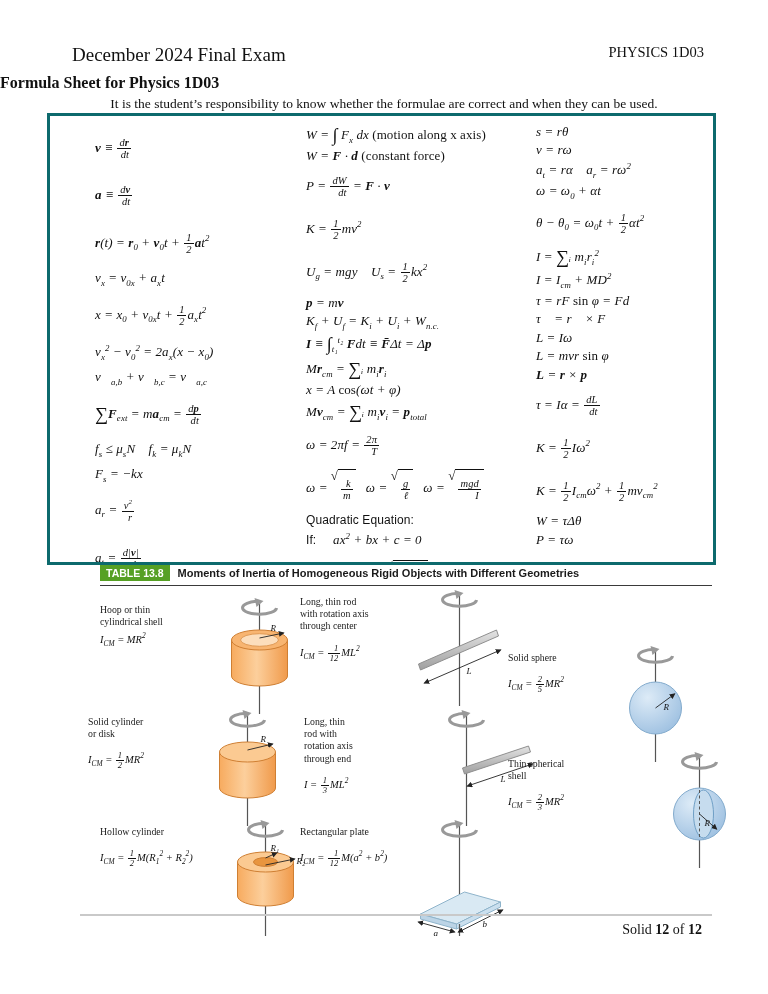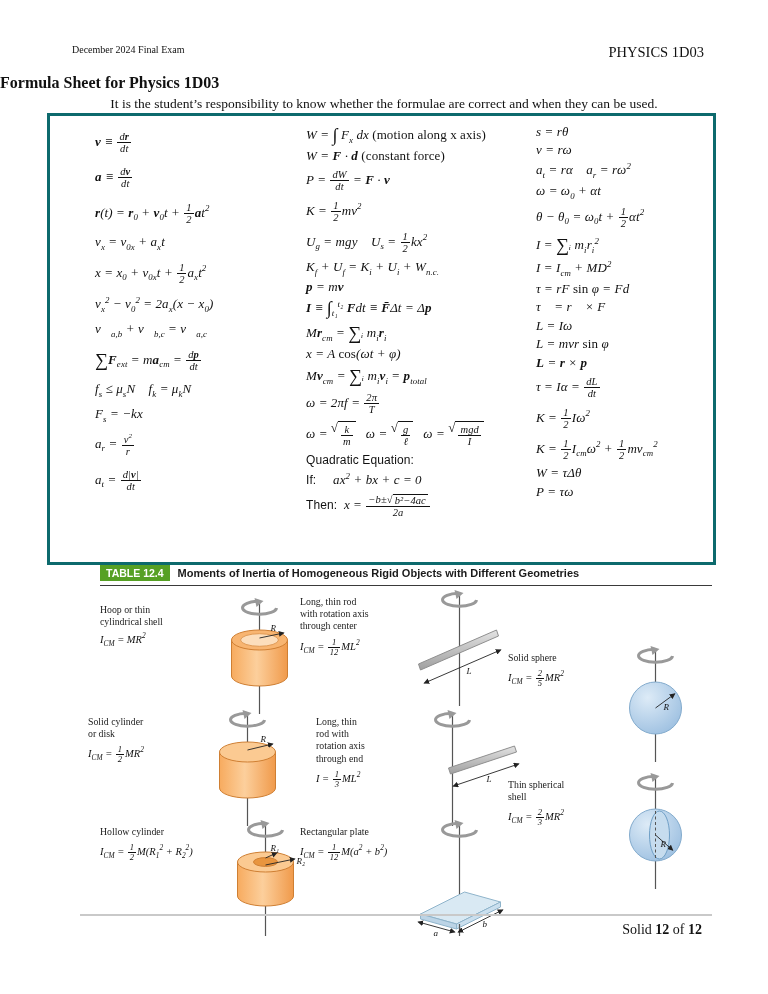--- a/index.html
+++ b/index.html
@@ -1,37 +1,37 @@
 <!DOCTYPE html>
 <html><head>
 <meta charset="utf-8">
 <style>
   html,body{margin:0;padding:0;background:#fff;}
   .page{position:relative;width:768px;height:994px;background:#fff;overflow:hidden;
         font-family:"Liberation Serif",serif;color:#111;}
-  .hdr-left{position:absolute;left:72px;top:44px;font-size:10px;}
+  .hdr-left{position:absolute;left:72px;top:44px;font-size:19px;}
   .hdr-right{position:absolute;right:64px;top:44px;font-size:14.5px;}
   .title{position:absolute;left:0;right:0;top:74px;text-align:left;font-weight:bold;font-size:16px;}
   .subtitle{position:absolute;left:0;right:0;top:96px;text-align:center;font-size:13.5px;}
   .fbox{position:absolute;left:47px;top:113px;width:669px;height:452px;border:3px solid #0d6a6d;
         display:flex;box-sizing:border-box;overflow:hidden;background:#fff;}
   .col{box-sizing:border-box;padding-top:5px;}
   .c1{width:250px;padding-left:45px;}
   .c2{width:228px;padding-left:6px;}
   .c3{width:185px;padding-left:8px;}
   .fx{font-style:italic;font-size:13px;line-height:1.15;white-space:nowrap;letter-spacing:.1px;}
   .c1 .fx{margin:8px 0;}
   .c2 .fx{margin:3.5px 0;}
   .c3 .fx{margin:3.5px 0;}
   .fx b{font-weight:bold;}
   .fx sup,.fx sub{font-size:68%;}
   .fx .rm{font-style:normal;}
   .fx .sans{font-style:normal;font-family:"Liberation Sans",sans-serif;font-size:12px;}
-  .fr{display:inline-flex;flex-direction:column;text-align:center;vertical-align:middle;
-      line-height:1.06;font-size:10.5px;margin:2px 1px;}
+  .fr{display:inline-flex;flex-direction:column;text-align:right;vertical-align:middle;
+      line-height:1.06;font-size:10.5px;margin:8px 1px;}
   .fr .fn{border-bottom:1px solid #111;padding:0 2px;}
   .fr .fd{padding:0 2px;}
   .sq{display:inline-flex;align-items:flex-start;vertical-align:middle;}
   .sq .sqs{font-style:normal;}
   .sq .rad{border-top:1px solid #111;padding:0 2px;}
   .big{font-size:140%;font-style:normal;vertical-align:-10%;}
   .tblhdr{position:absolute;left:100px;top:565px;width:612px;display:flex;align-items:center;
           border-bottom:1.5px solid #3a3a3a;padding-bottom:4px;font-family:"Liberation Sans",sans-serif;}
   .badge{color:#fff;font-weight:bold;font-size:10.5px;padding:2px 6px;margin-right:8px;}
   .tbltitle{font-size:11px;font-weight:bold;color:#1a1a1a;}
@@ -129,22 +129,22 @@
             <span class="fd">dt</span>
           </span> = <b>F</b> · <b>v</b></div>
         <div class="fx">K = <span class="fr">
             <span class="fn">1</span>
             <span class="fd">2</span>
           </span>mv<sup>2</sup></div>
         <div class="fx">U<sub>g</sub> = mgy&nbsp;&nbsp;&nbsp;&nbsp;U<sub>s</sub> = <span class="fr">
             <span class="fn">1</span>
             <span class="fd">2</span>
           </span>kx<sup>2</sup></div>
+        <div class="fx"><b>p</b> = m<b>v</b></div>
         <div class="fx">K<sub>f</sub> + U<sub>f</sub> = K<sub>i</sub> + U<sub>i</sub> + W<sub>n.c.</sub></div>
-        <div class="fx"><b>p</b> = m<b>v</b></div>
         <div class="fx"><b>I</b> ≡ <span class="big">∫</span><sub>t₁</sub><sup>t₂</sup> <b>F</b>dt ≡ <b>F̄</b>Δt = Δ<b>p</b></div>
         <div class="fx">M<b>r</b><sub>cm</sub> = <span class="big">∑</span>ᵢ m<sub>i</sub><b>r</b><sub>i</sub></div>
         <div class="fx">x = A <span class="rm">cos</span>(ωt + φ)</div>
         <div class="fx">M<b>v</b><sub>cm</sub> = <span class="big">∑</span>ᵢ m<sub>i</sub><b>v</b><sub>i</sub> = <b>p</b><sub>total</sub></div>
         <div class="fx">ω = 2πf = <span class="fr">
             <span class="fn">2π</span>
             <span class="fd">T</span>
           </span></div>
         <div class="fx">ω = <span class="sq">
             <span class="sqs">√</span>
@@ -205,21 +205,21 @@
           </span>I<sub>cm</sub>ω<sup>2</sup> + <span class="fr">
             <span class="fn">1</span>
             <span class="fd">2</span>
           </span>mv<sub>cm</sub><sup>2</sup></div>
         <div class="fx">W = τΔθ</div>
         <div class="fx">P = τω</div>
       </div>
   </div>
 
   <div class="tblhdr">
-    <span class="badge" style="background: rgb(86, 160, 36);">TABLE 12.4</span>
+    <span class="badge" style="background: rgb(86, 160, 36);">TABLE 13.8</span>
     <span class="tbltitle">Moments of Inertia of Homogeneous Rigid Objects with Different Geometries</span>
   </div>
 
   <div class="tbl">
 
     <div class="cell" style="left:100px;top:10px;">
       <div class="clabel">
         <div class="cname">Hoop or thin
 cylindrical shell</div>
         <div class="cformula">I<sub>CM</sub> = MR<sup>2</sup></div>
@@ -284,41 +284,41 @@
       <svg class="art" viewBox="0 0 90 118">
         <line class="axis" x1="45" y1="2" x2="45" y2="116"></line>
         <use href="#rotg"></use>
         <path d="M17,42 v36 a28,10 0 0 0 56,0 v-36" fill="url(#go)" stroke="#cf7f33"></path>
         <ellipse cx="45" cy="42" rx="28" ry="10" fill="#fbca92" stroke="#cf7f33"></ellipse>
         <line class="dim" x1="45" y1="40" x2="70" y2="34" marker-end="url(#ah)"></line>
         <text class="svgl" x="58" y="32">R</text>
       </svg>
     </div>
 
-    <div class="cell" style="left:316px;top:122px;">
+    <div class="cell" style="left:304px;top:122px;gap:26px;">
       <div class="clabel">
         <div class="cname">Long, thin
 rod with
 rotation axis
 through end</div>
         <div class="cformula">I = <span class="fr">
               <span class="fn">1</span>
               <span class="fd">3</span>
             </span>ML<sup>2</sup></div>
       </div>
       <svg class="art" viewBox="0 0 90 118">
         <line class="axis" x1="22" y1="2" x2="22" y2="116"></line>
         <use href="#rotg" transform="translate(-23,0)"></use>
         <path d="M20,64 L86,42 L84,36 L18,58 Z" fill="url(#gr)" stroke="#8f8f8f" stroke-linejoin="round"></path>
         <line class="dim" x1="23" y1="76" x2="88" y2="54" marker-start="url(#ah)" marker-end="url(#ah)"></line>
         <text class="svgl" x="56" y="72">L</text>
       </svg>
     </div>
 
-    <div class="cell" style="left:508px;top:185px;">
+    <div class="cell" style="left:508px;top:164px;gap:44px;">
       <div class="clabel" style="width:100px;">
         <div class="cname">Thin spherical
 shell</div>
         <div class="cformula">I<sub>CM</sub> = <span class="fr">
               <span class="fn">2</span>
               <span class="fd">3</span>
             </span>MR<sup>2</sup></div>
       </div>
       <svg class="art" viewBox="0 0 90 118">
         <line class="axis" x1="45" y1="2" x2="45" y2="38"></line>

